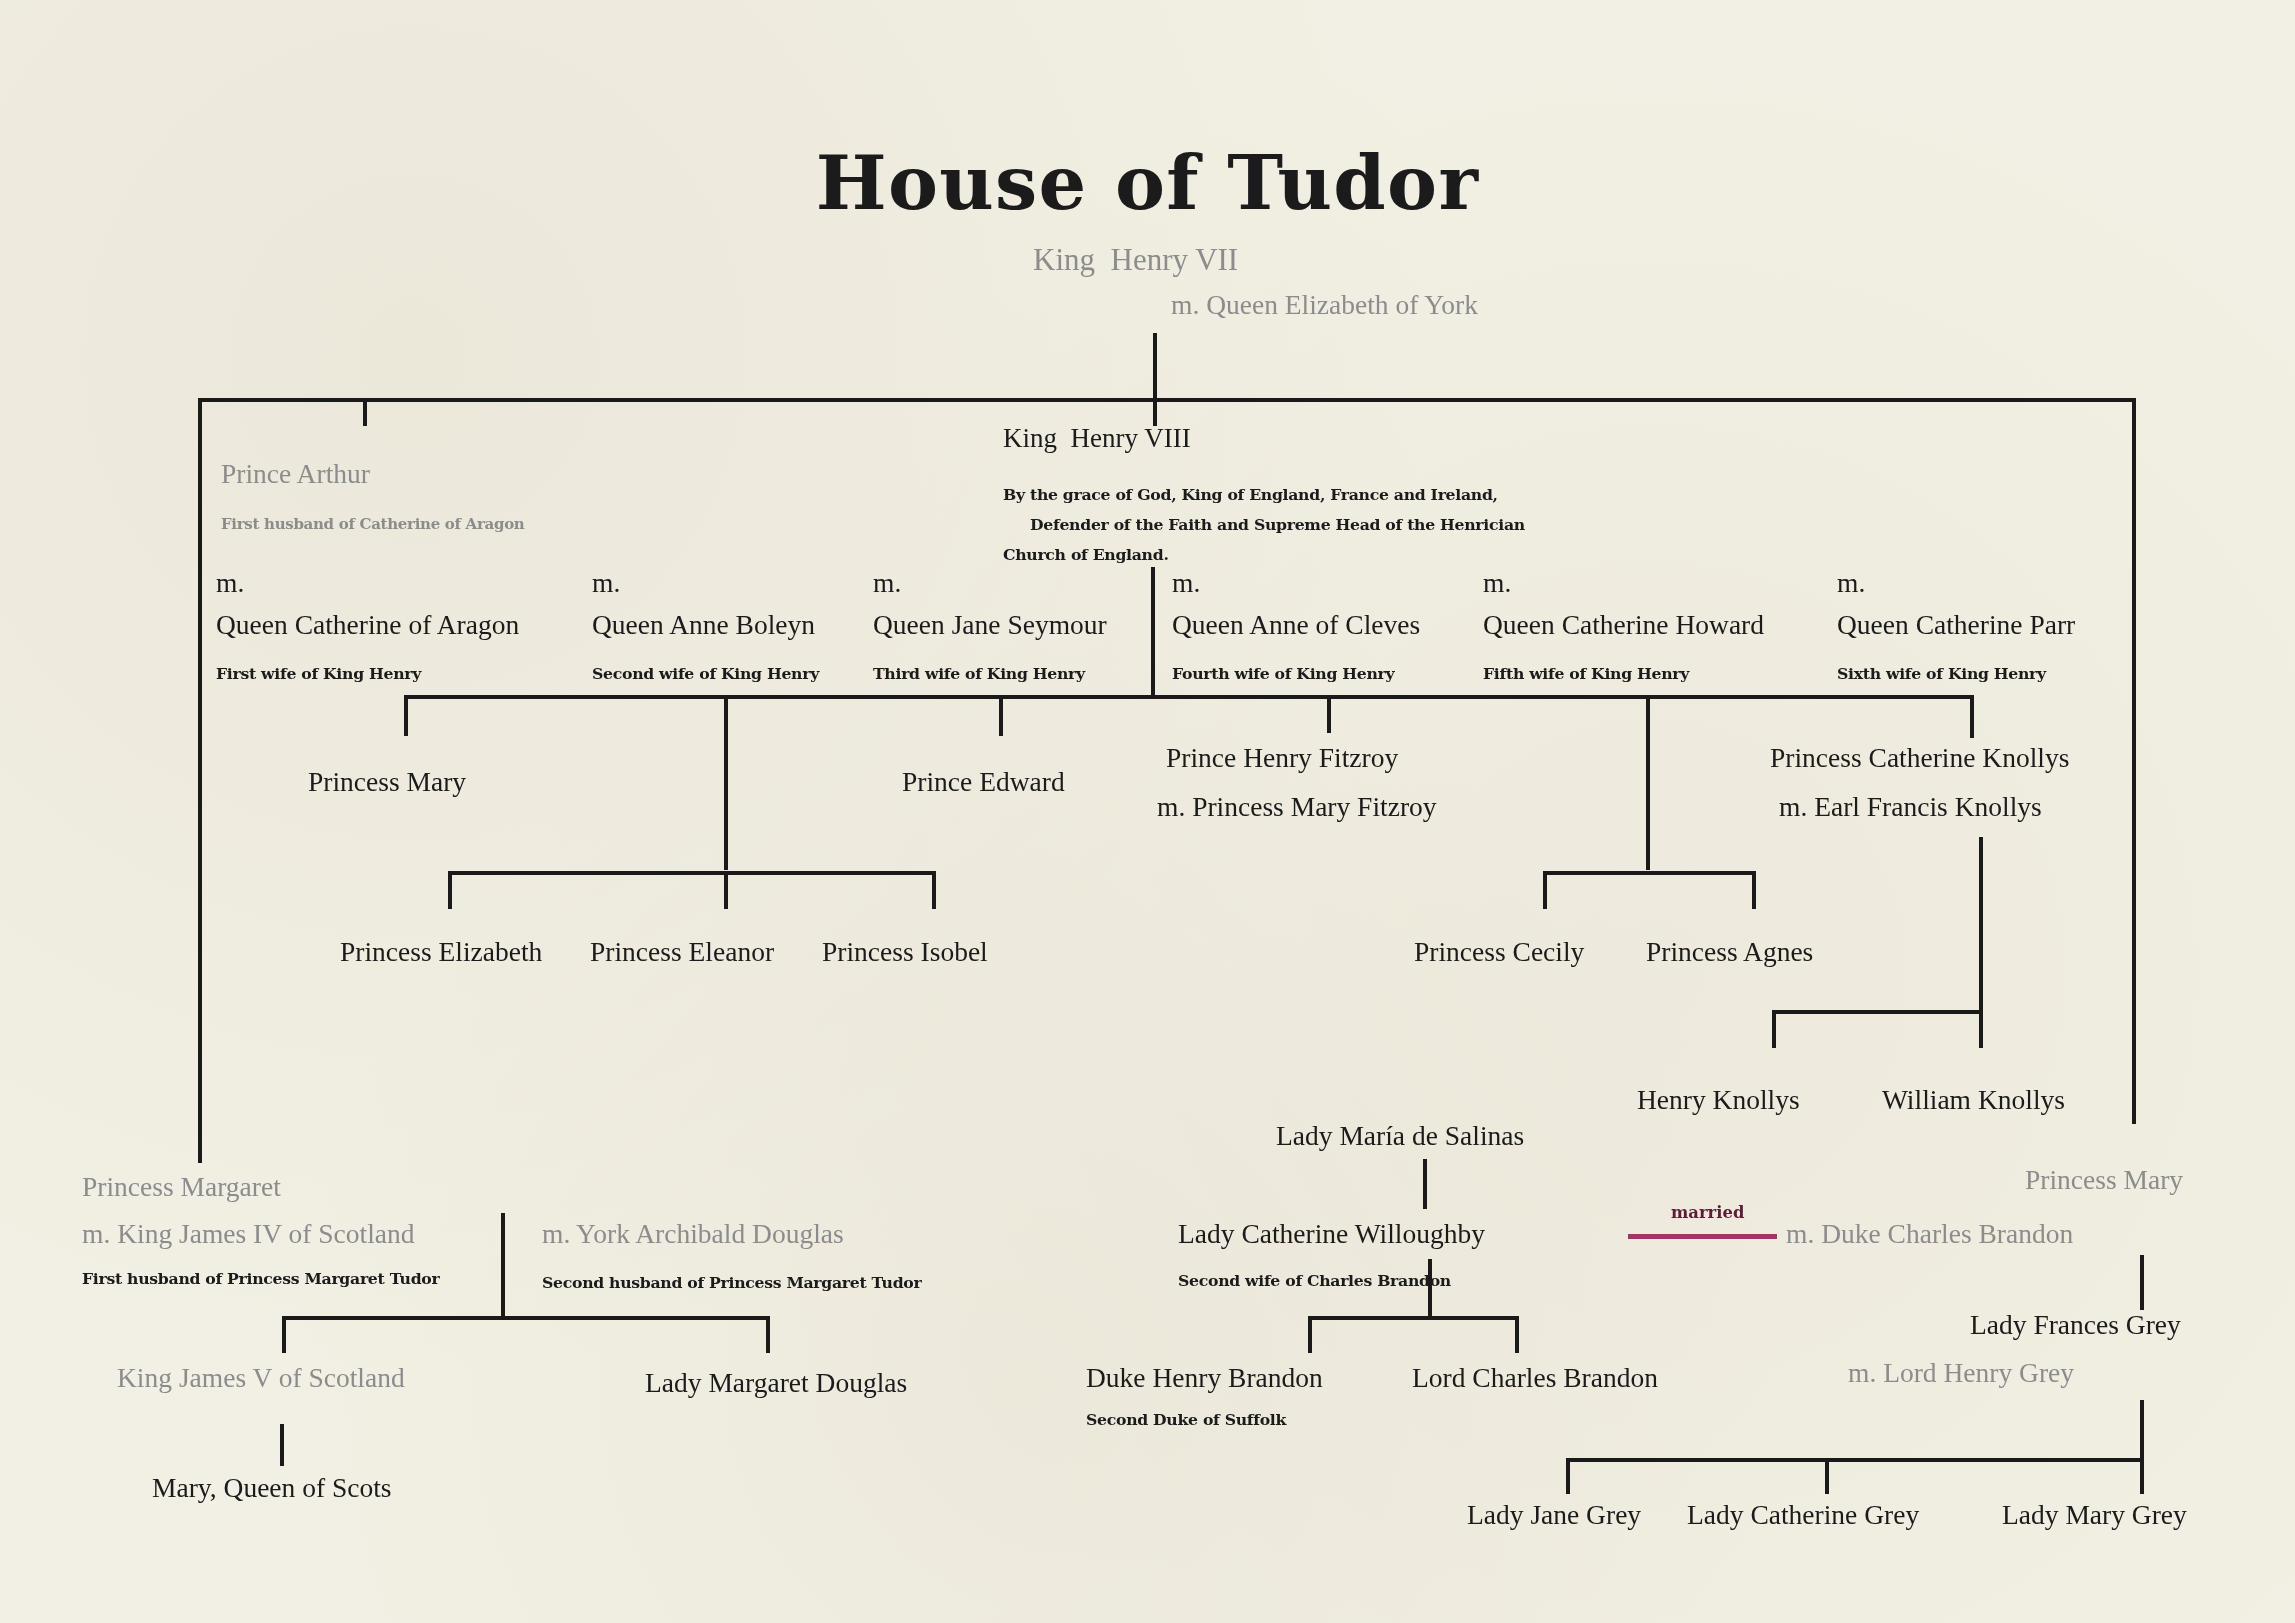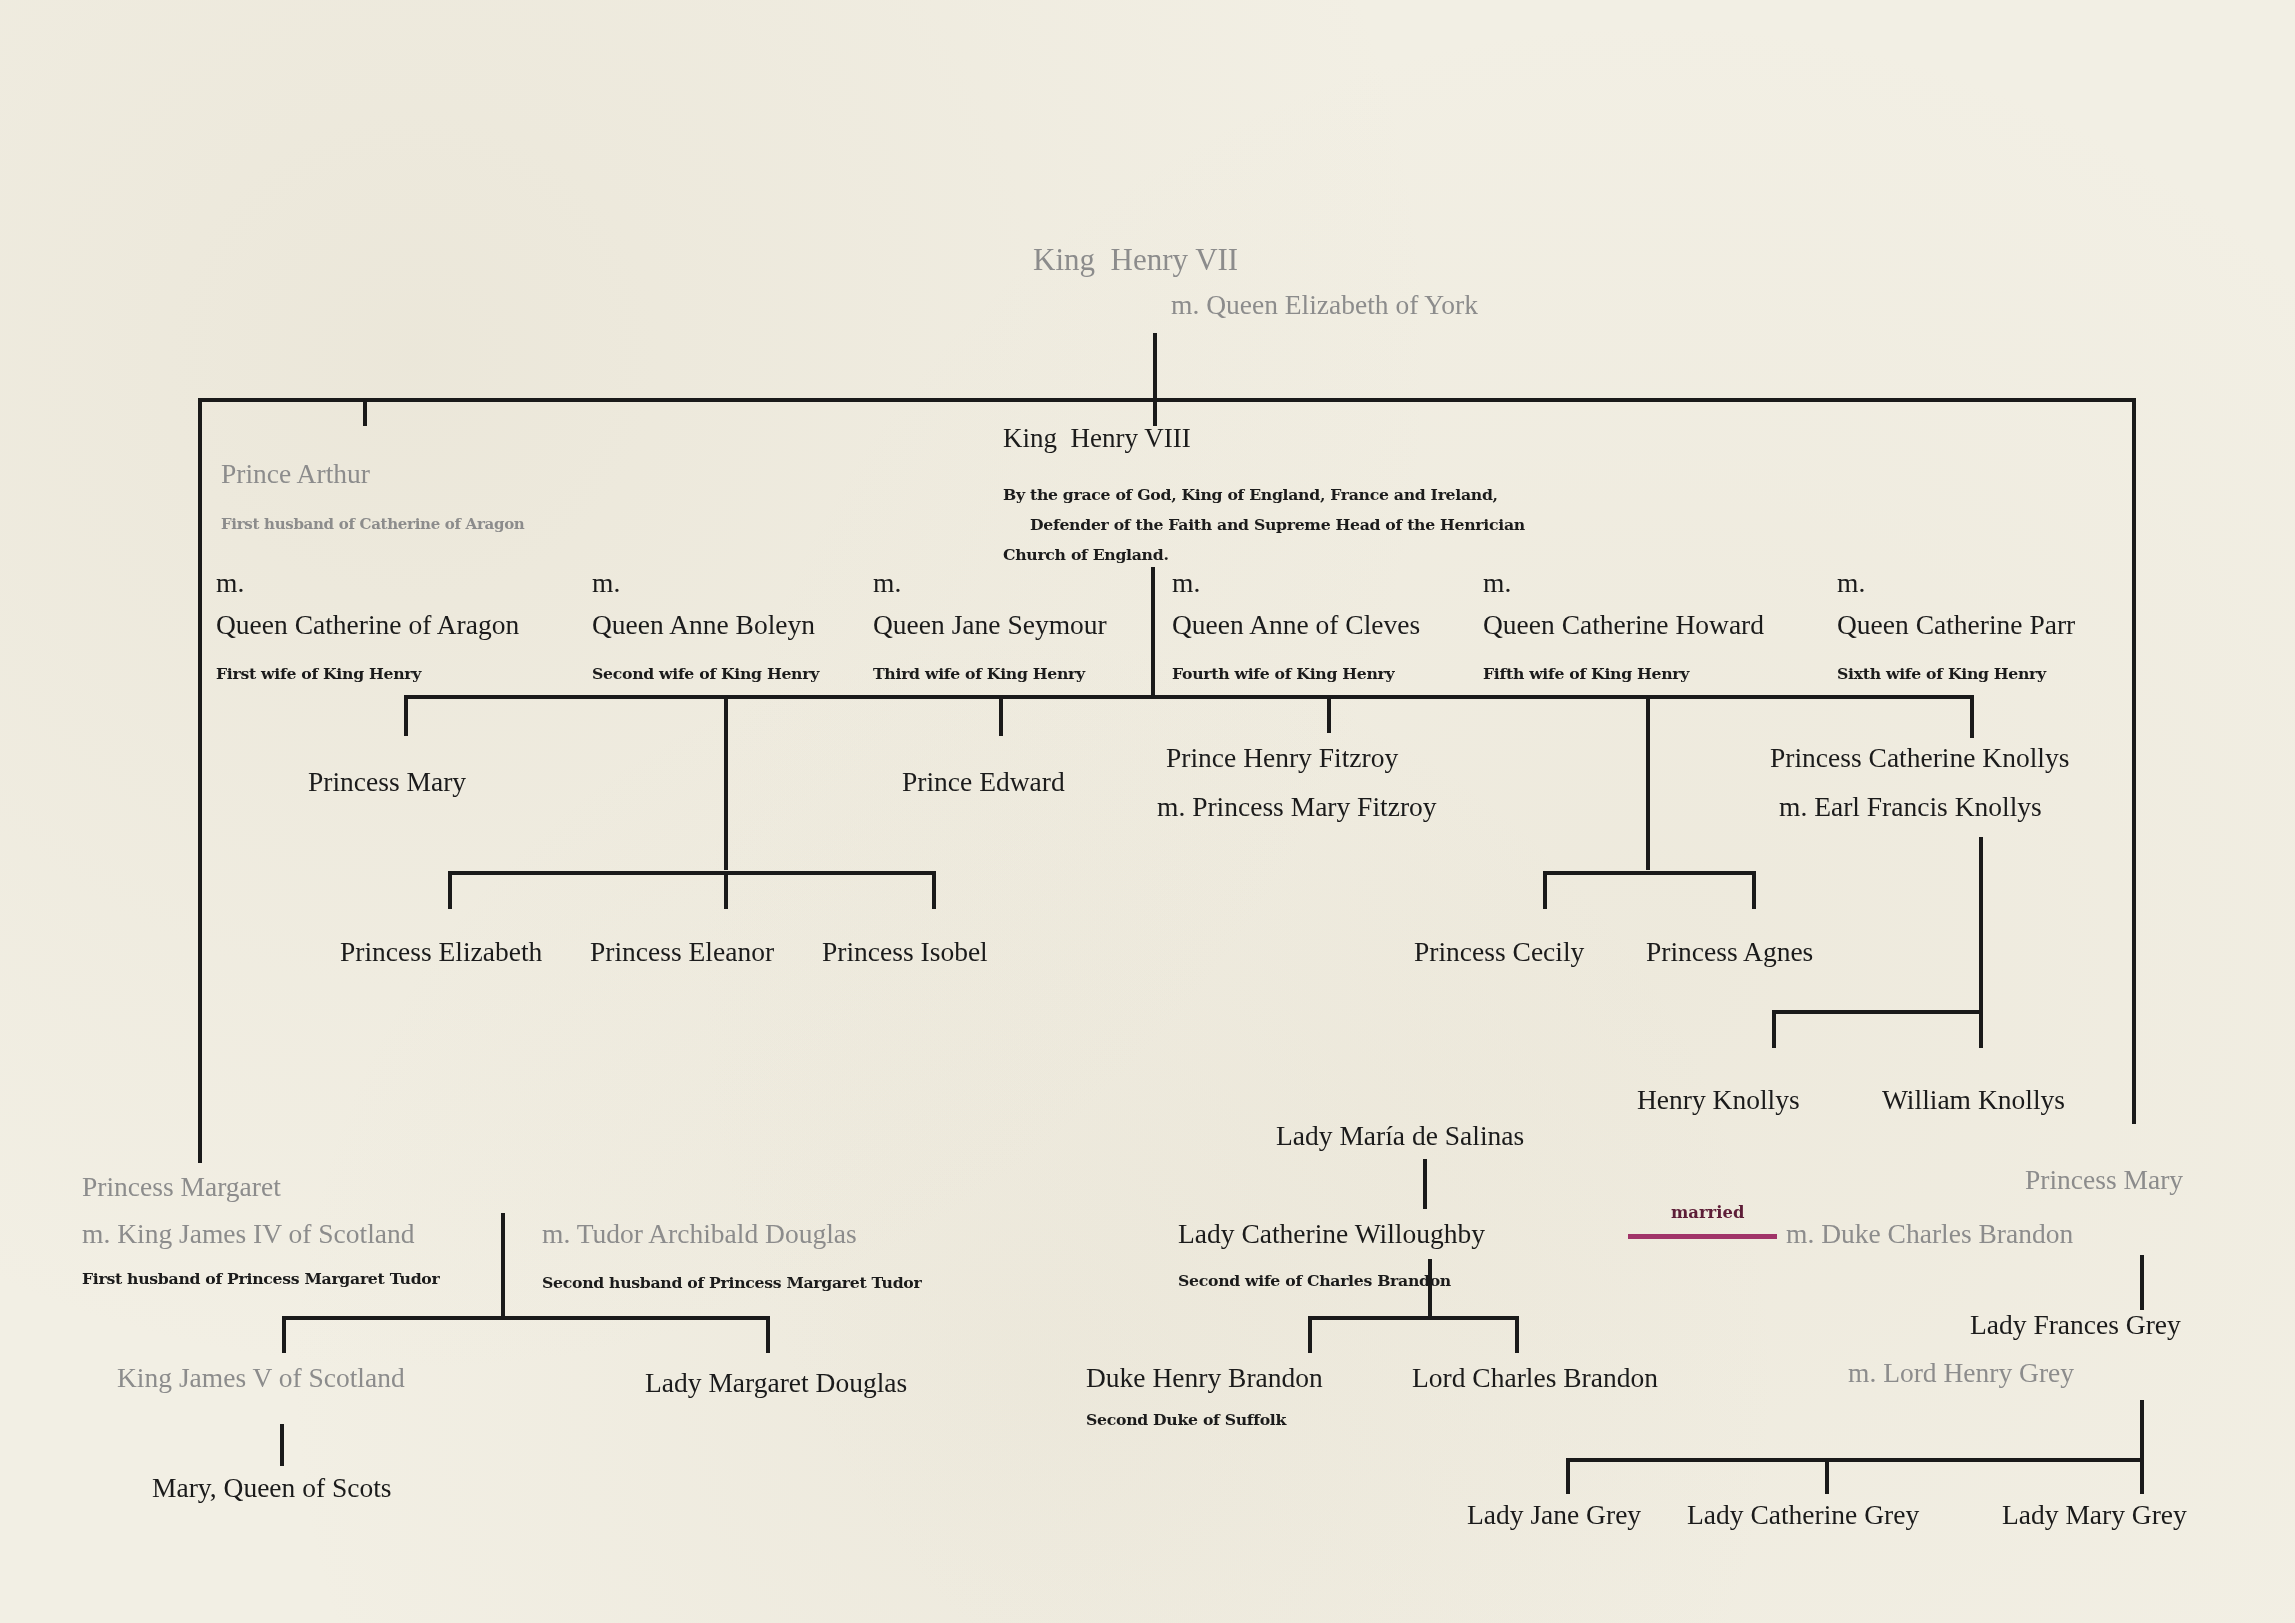--- a/index.html
+++ b/index.html
@@ -51,20 +51,21 @@
   .vl,.hl{position:absolute;background:#1a1a1a;}
   .vl{width:3.9px;}
   .hl{height:3.9px;}
   .hl.maroon{background:#a13469;height:5.2px;}
 </style>
 </head>
 <body>
 
 <div class="canvas">
 
+  <div class="title">House of Tudor</div>
 
   <div class="lbl king gray" style="left:1033px;top:243px;">King  Henry VII</div>
   <div class="lbl gray" style="left:1171px;top:290px;">m. Queen Elizabeth of York</div>
 
   <div class="lbl gray" style="left:221px;top:459px;">Prince Arthur</div>
   <div class="lbl note note-md gray" style="left:221px;top:516px;">First husband of Catherine of Aragon</div>
 
   <div class="lbl king" style="left:1003px;top:424px;font-size:27px;">King  Henry VIII</div>
   <div class="lbl note" style="left:1003px;top:486px;">By the grace of God, King of England, France and Ireland,</div>
   <div class="lbl note" style="left:1030px;top:516px;">Defender of the Faith and Supreme Head of the Henrician</div>
@@ -107,21 +108,21 @@
 
   <div class="lbl" style="left:1414px;top:937px;">Princess Cecily</div>
   <div class="lbl" style="left:1646px;top:937px;">Princess Agnes</div>
 
   <div class="lbl" style="left:1637px;top:1085px;">Henry Knollys</div>
   <div class="lbl" style="left:1882px;top:1085px;">William Knollys</div>
 
   <div class="lbl gray" style="left:82px;top:1172px;">Princess Margaret</div>
   <div class="lbl gray" style="left:82px;top:1219px;">m. King James IV of Scotland</div>
   <div class="lbl note" style="left:82px;top:1270px;">First husband of Princess Margaret Tudor</div>
-  <div class="lbl gray" style="left:542px;top:1219px;">m. Tudor Archibald Douglas</div>
+  <div class="lbl gray" style="left:542px;top:1219px;">m. York Archibald Douglas</div>
   <div class="lbl note" style="left:542px;top:1274px;text-align:center;">Second husband of Princess Margaret Tudor</div>
   <div class="lbl gray" style="left:117px;top:1363px;">King James V of Scotland</div>
   <div class="lbl" style="left:645px;top:1368px;">Lady Margaret Douglas</div>
   <div class="lbl" style="left:152px;top:1473px;">Mary, Queen of Scots</div>
 
   <div class="lbl" style="left:1276px;top:1121px;">Lady María de Salinas</div>
   <div class="lbl" style="left:1178px;top:1219px;">Lady Catherine Willoughby</div>
   <div class="lbl married" style="left:1671px;top:1204px;">married</div>
   <div class="lbl note" style="left:1178px;top:1272px;">Second wife of Charles Brandon</div>
   <div class="lbl" style="left:1086px;top:1363px;">Duke Henry Brandon</div>

